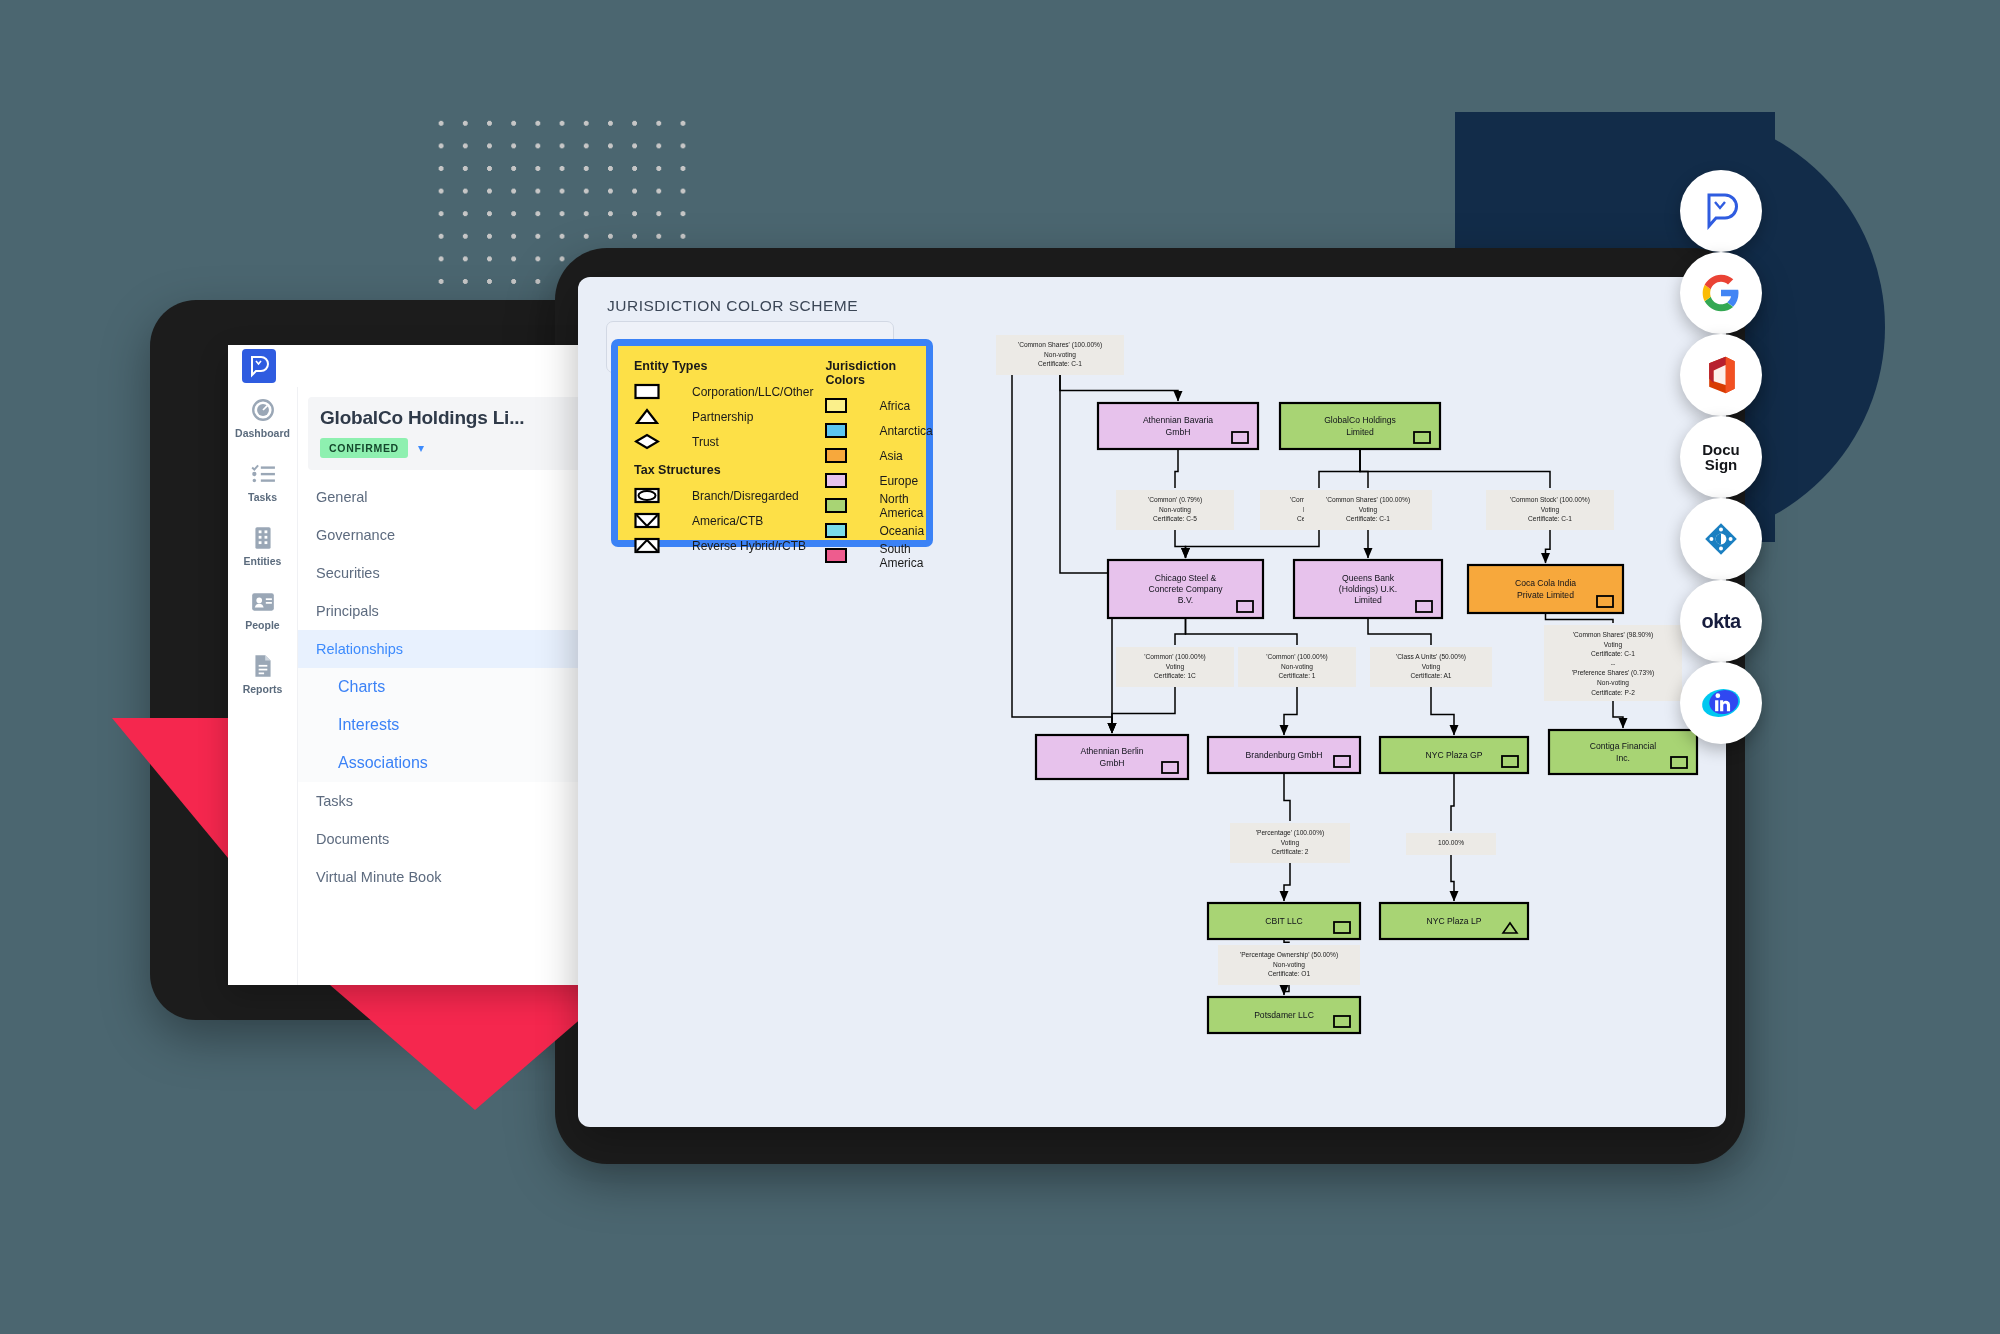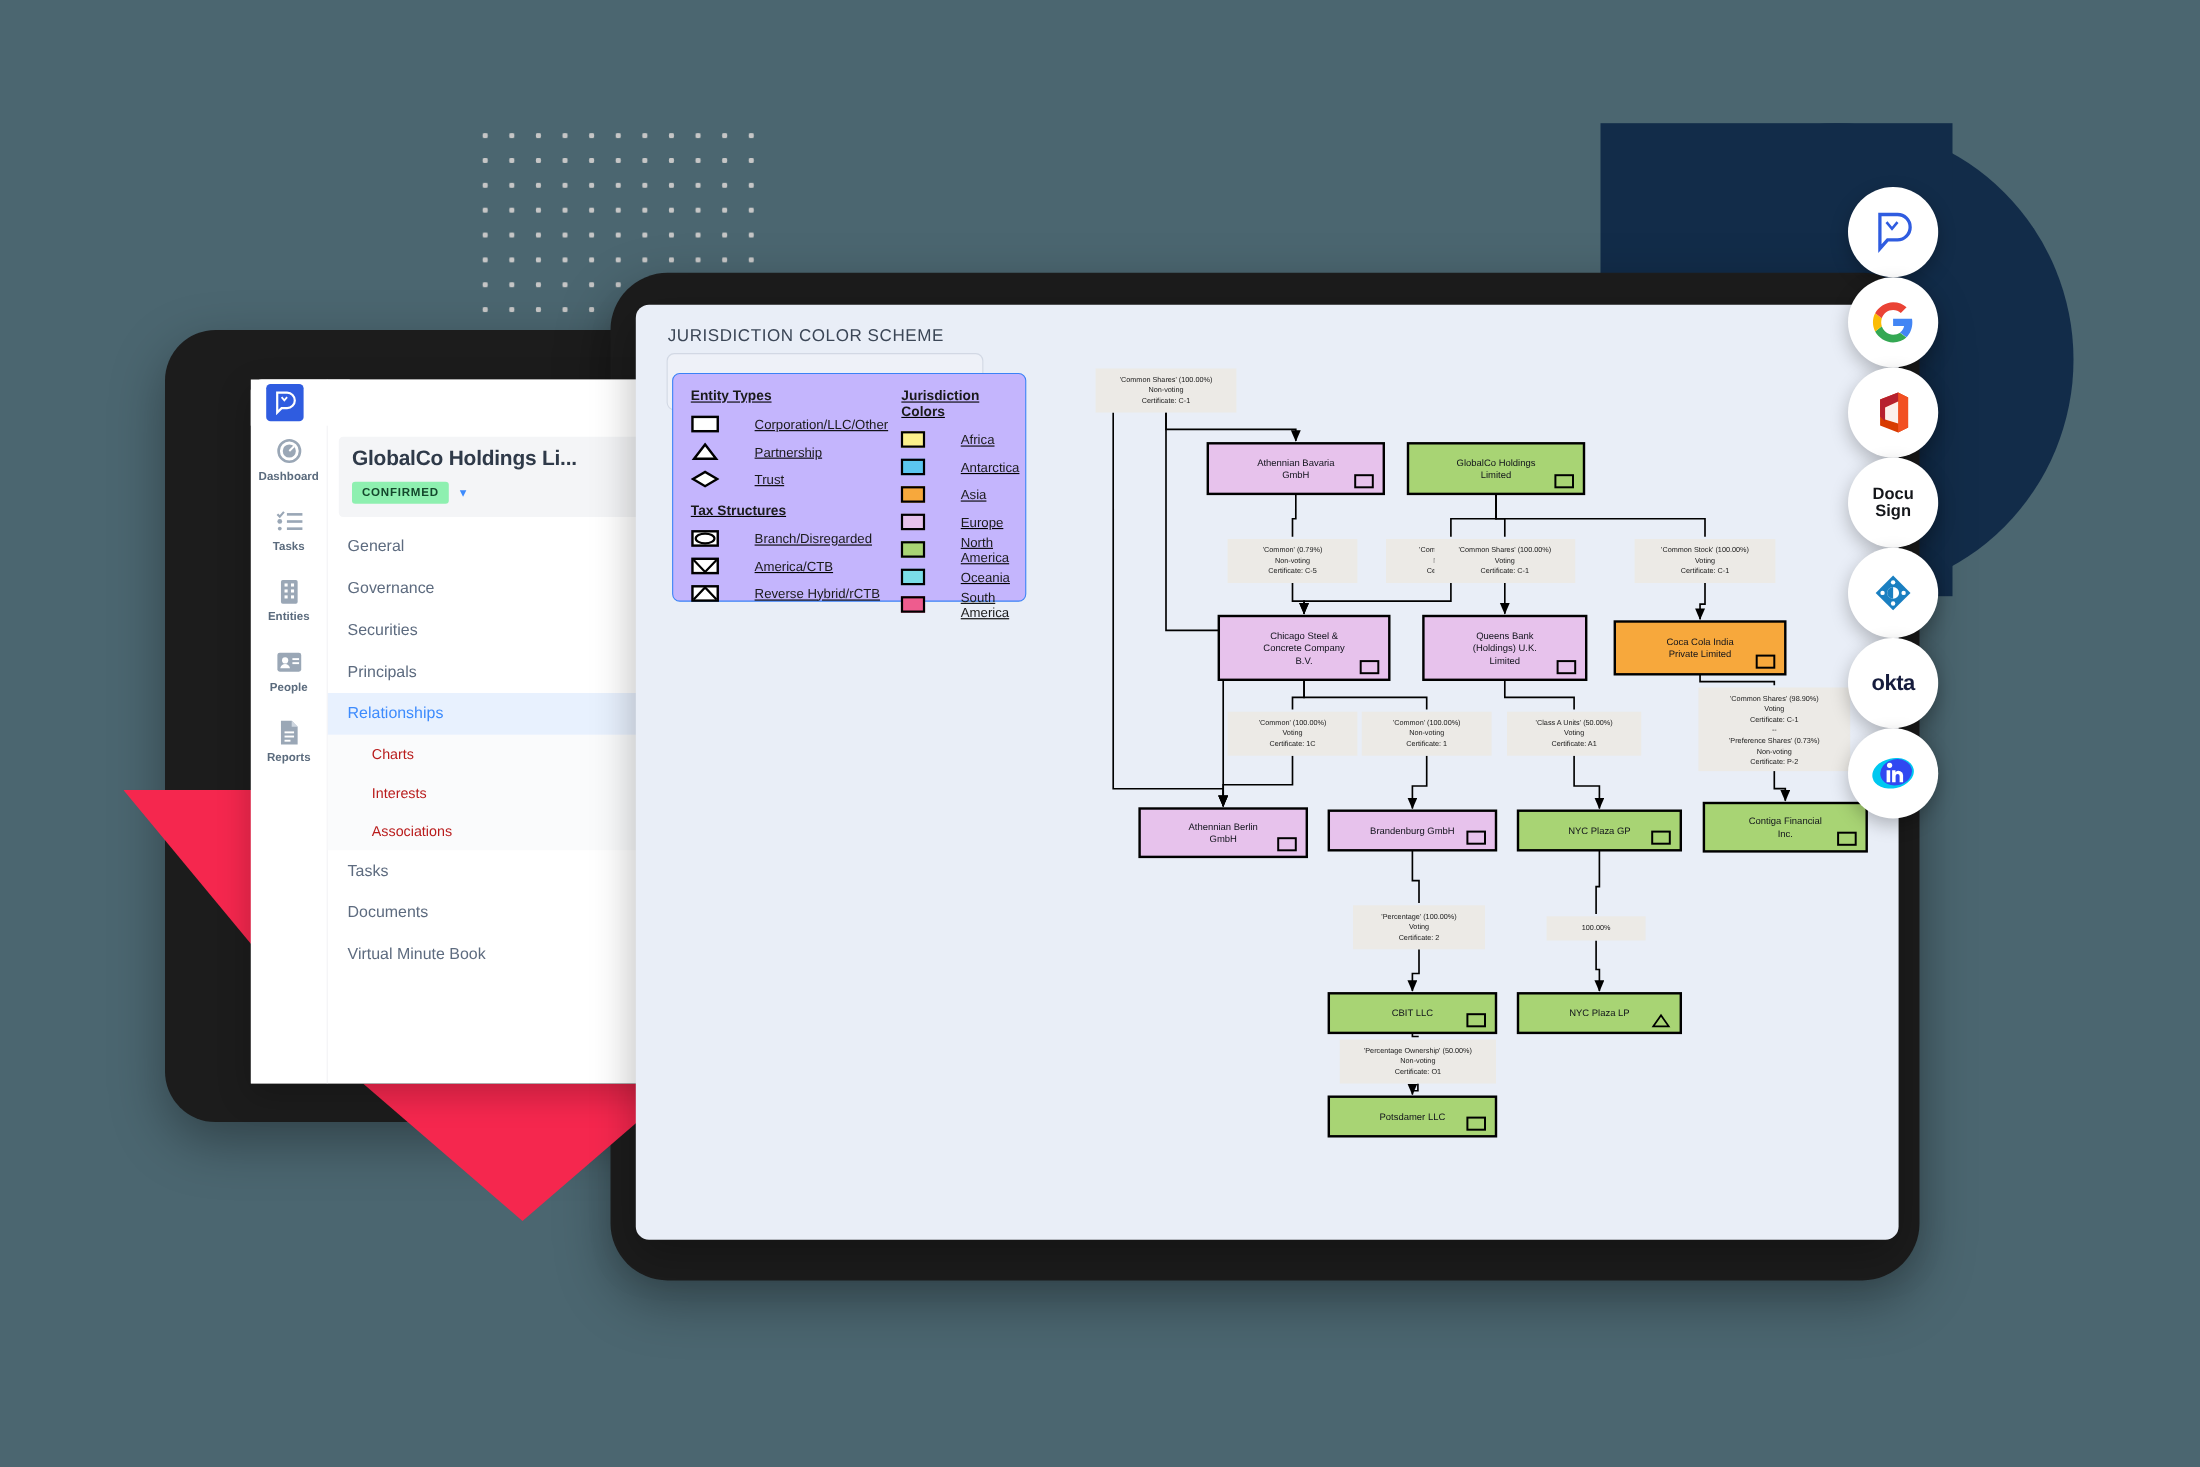--- a/index.html
+++ b/index.html
@@ -102,21 +102,21 @@
   .chev-blue { color: #3d8bfd; font-size: 12px; }
   .nav-item {
     padding: 11px 18px; font-size: 14.5px; color: #5d6b7f;
     display: flex; align-items: center; justify-content: space-between;
     cursor: pointer;
     gap: 14px;
   }
   .nav-item.active { background: #e8f1fe; color: #3d8bfd; }
   .nav-caret { color: #aab6c5; font-size: 12px; }
   .subwrap { background: #fafbfc; }
-  .sub-item { padding: 10px 18px 10px 40px; font-size: 13px; color: #b91c1c; cursor: pointer; }
+  .sub-item { padding: 10px 18px 10px 40px; font-size: 16px; color: #3b82f6; cursor: pointer; }
   .scrollbar {
     position: absolute; right: 2px; top: 220px; width: 4px; height: 185px;
     background: #4a90f7; border-radius: 2px;
   }
 
   
   .chart-panel {
     position: absolute; left: 578px; top: 277px;
     width: 1148px; height: 850px;
     background: #e9eef7;
@@ -134,24 +134,23 @@
     border: 1px solid #d2d8e4; border-radius: 7px;
     display: flex; align-items: center; justify-content: flex-end;
     padding-right: 18px; cursor: pointer;
   }
   .tri-down { width: 0; height: 0; border-left: 8px solid transparent; border-right: 8px solid transparent; border-top: 10px solid #5d6672; }
 
   
   .legend {
     position: absolute; left: 33px; top: 64px;
     width: 322px; height: 208px;
-    background: #c4b5fd; border: 1px solid #3b82f6; border-radius: 7px;
+    background: #fde047; border: 7px solid #3b82f6; border-radius: 7px;
     padding: 13px 16px;
     display: flex;
-    text-decoration: underline;
   }
   .legend { top: 62px; }
   .legend-col { flex: 1; }
   .legend-col.right { padding-left: 12px; }
   .leg-head { font-size: 12.5px; font-weight: 700; color: #1a1a1a; margin-bottom: 6px; }
   .leg-head.second { margin-top: 9px; }
   .leg-row { display: flex; align-items: center; gap: 10px; height: 25px; }
   .leg-txt { font-size: 12px; color: #1a1a1a; margin-left: 22px; }
   .sw { width: 22px; height: 15px; border: 2px solid #000; flex: 0 0 22px; }
   .gl { width: 26px; height: 17px; flex: 0 0 26px; }

